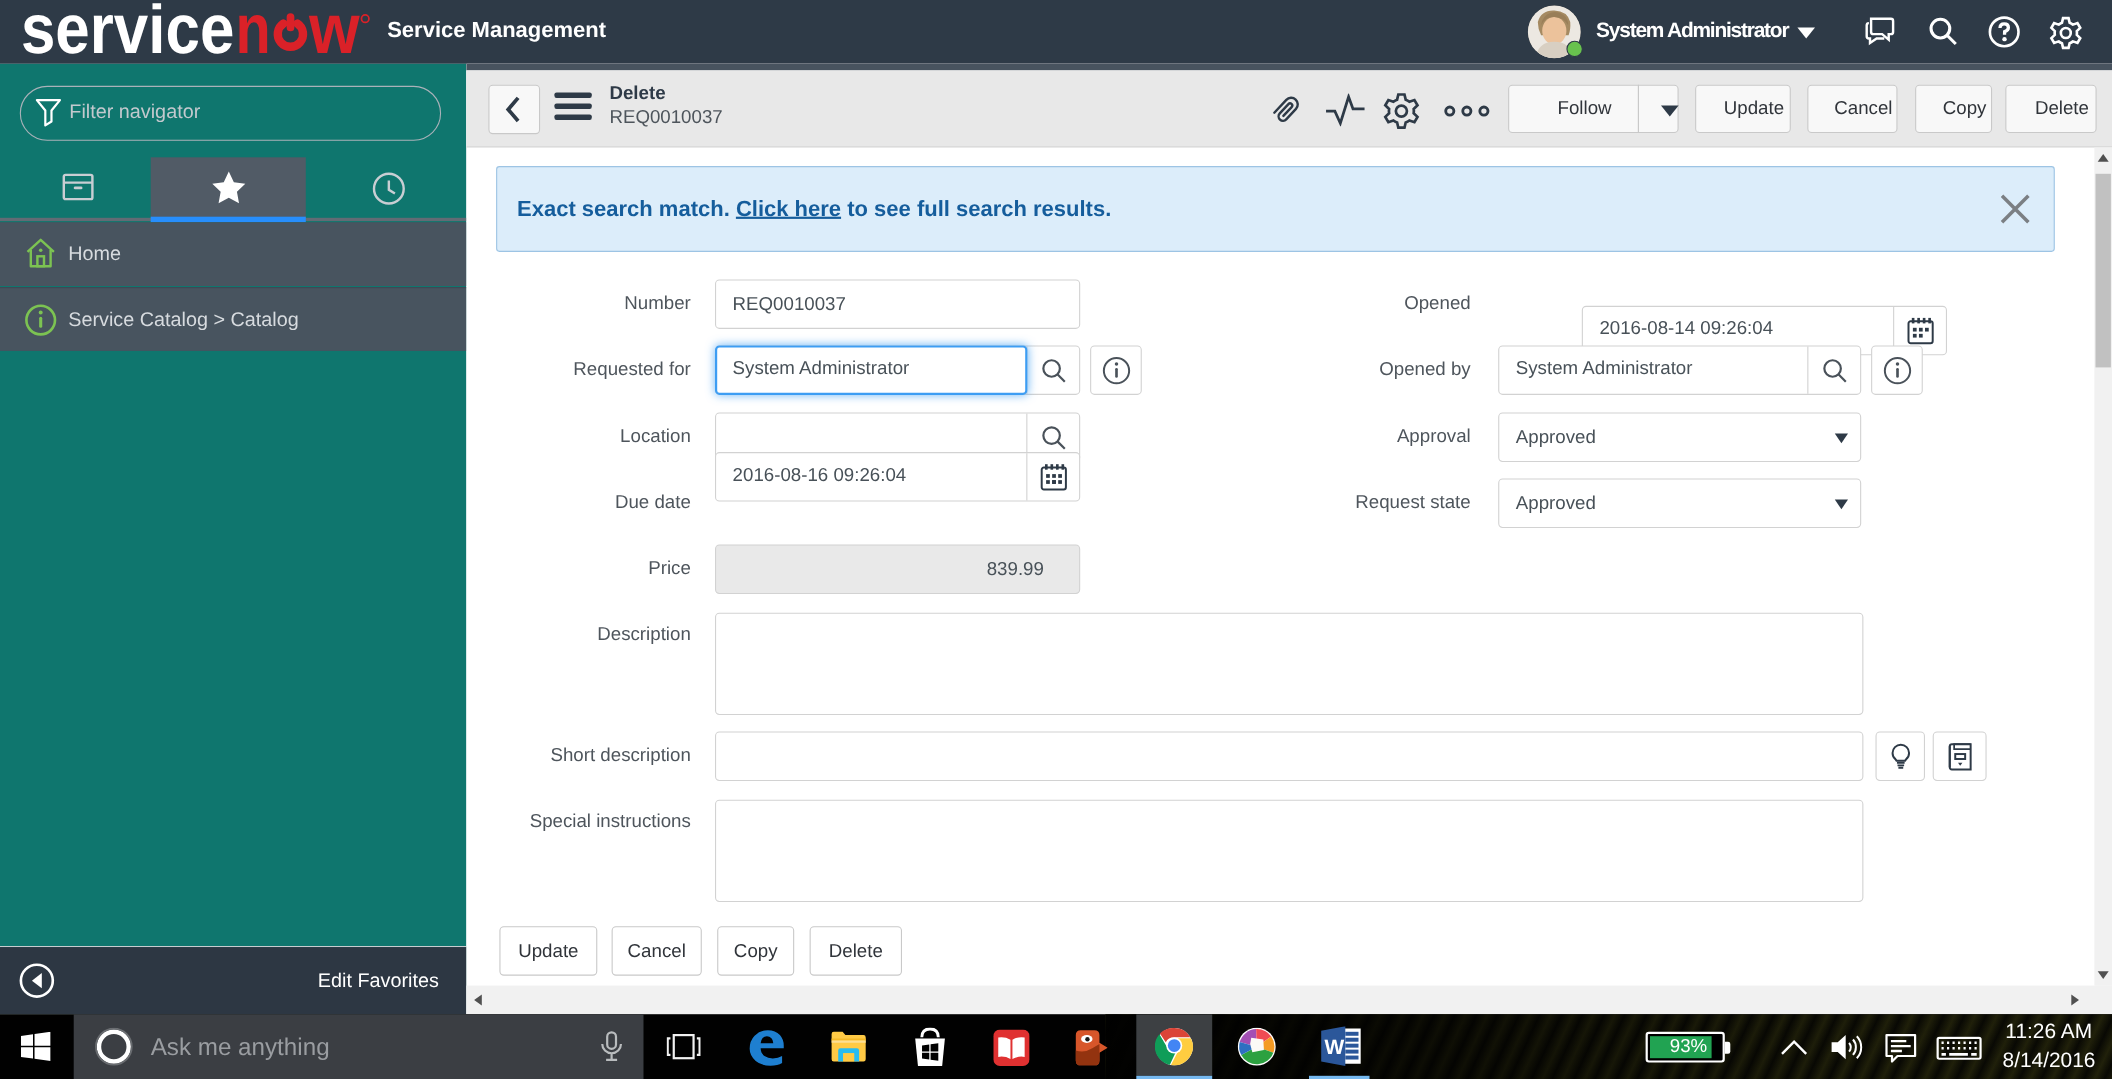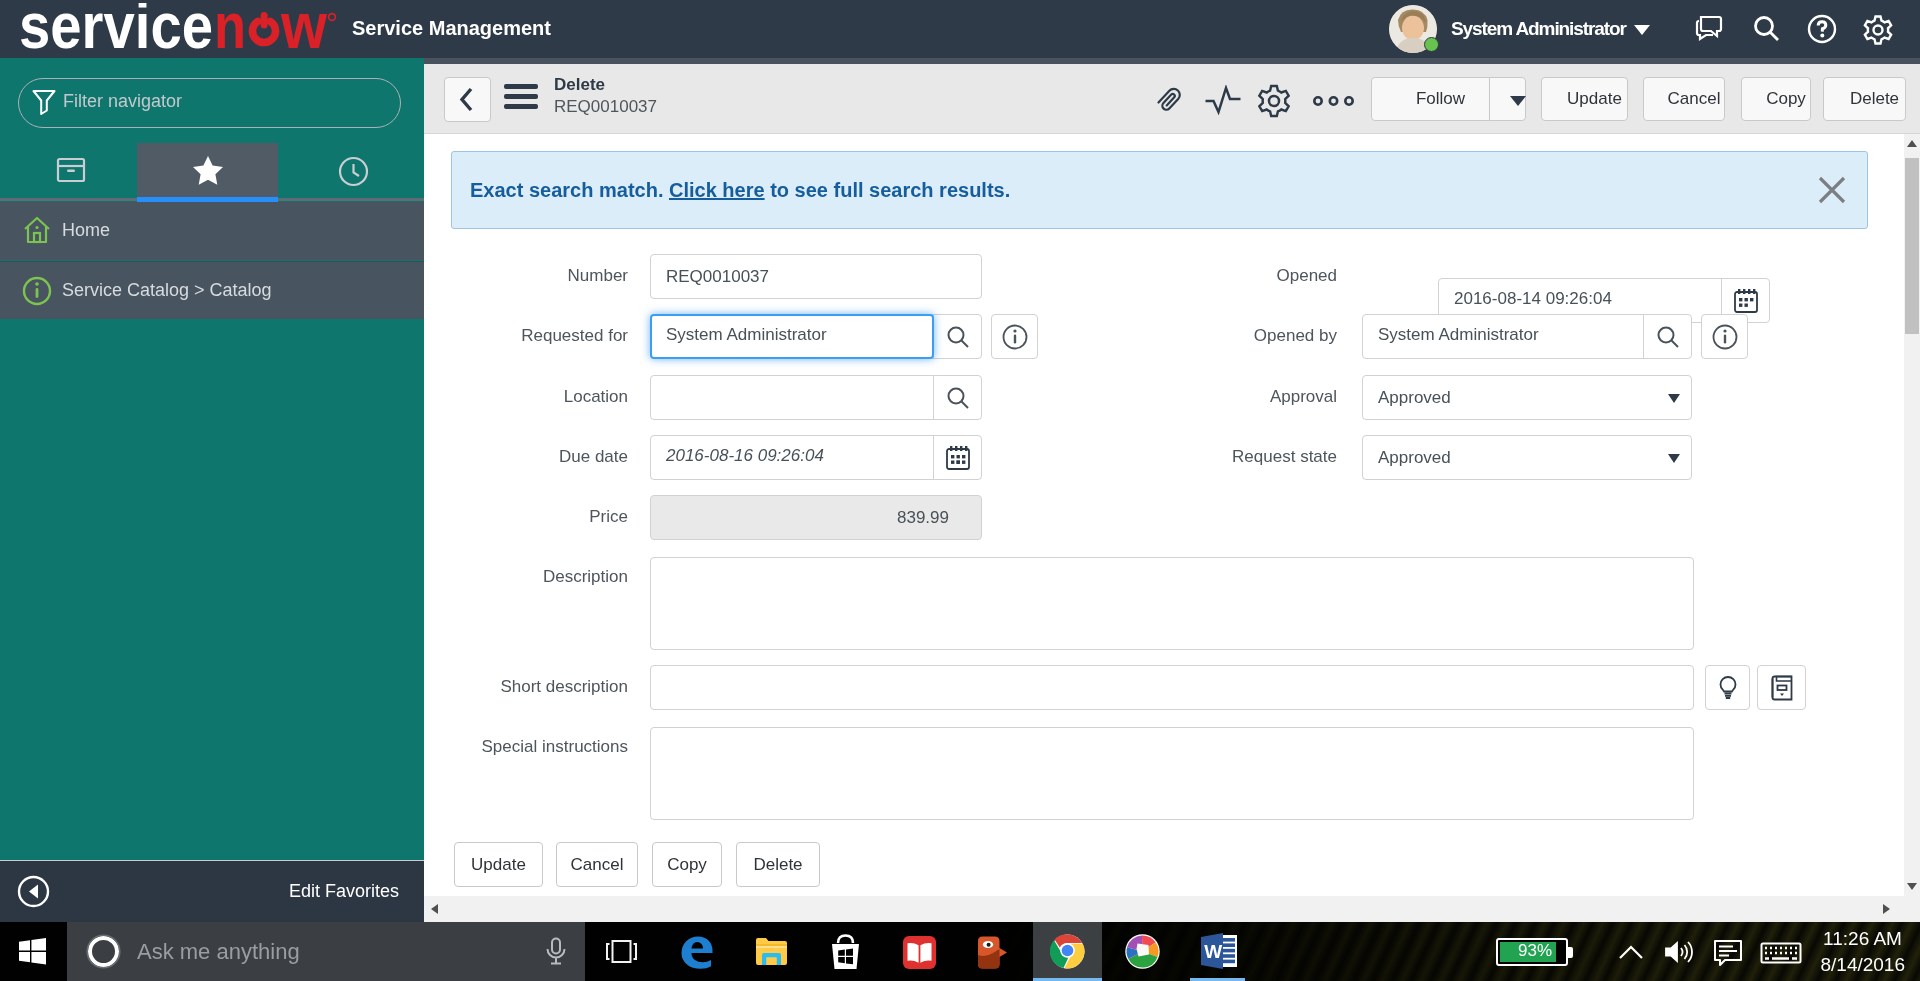--- a/index.html
+++ b/index.html
@@ -252,21 +252,21 @@
 <div class="abs inp" style="left:650px; top:375px; width:332px; height:45px;">
     <span class="igbtn">
       <svg class="cicon" width="26" height="26" viewBox="0 0 26 26" fill="none" stroke="#4a525a" stroke-width="2">
         <circle cx="11" cy="11" r="7.5"></circle>
         <line x1="16.5" y1="16.5" x2="23" y2="23"></line>
       </svg>
     </span>
   </div>
 
 <div class="abs lbl" style="left:400px; top:447px; width:228px;">Due date</div>
-<div class="abs inp" style="left:650px; top:435px; width:332px; height:45px;font-style:italic;">
+<div class="abs inp" style="left:650px; top:411px; width:332px; height:45px;">
   <span style="position:absolute; left:15px; top:10px;">2016-08-16 09:26:04</span>
   <span class="igbtn">
       <svg class="cicon" width="26" height="26" viewBox="0 0 26 26">
         <g fill="none" stroke="#2e3a47" stroke-width="1.8">
           <rect x="2" y="4" width="22" height="20" rx="2"></rect>
         </g>
         <g fill="#2e3a47">
           <rect x="5" y="1" width="2.4" height="5"></rect>
           <rect x="10" y="1" width="2.4" height="5"></rect>
           <rect x="15" y="1" width="2.4" height="5"></rect>

